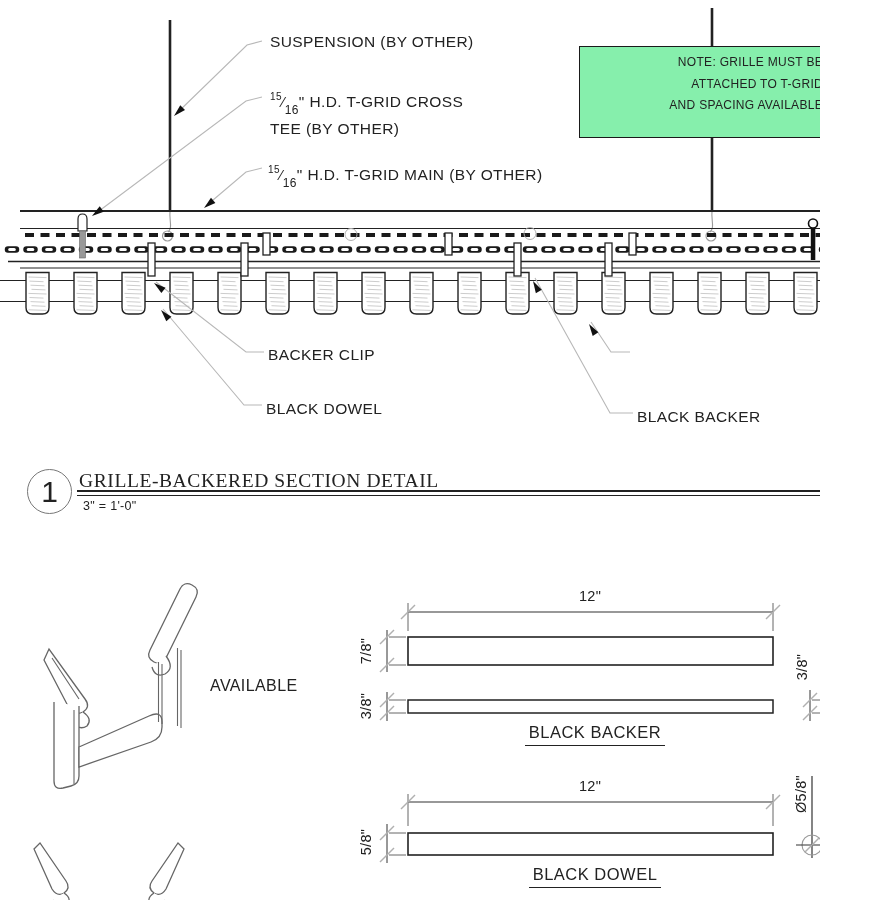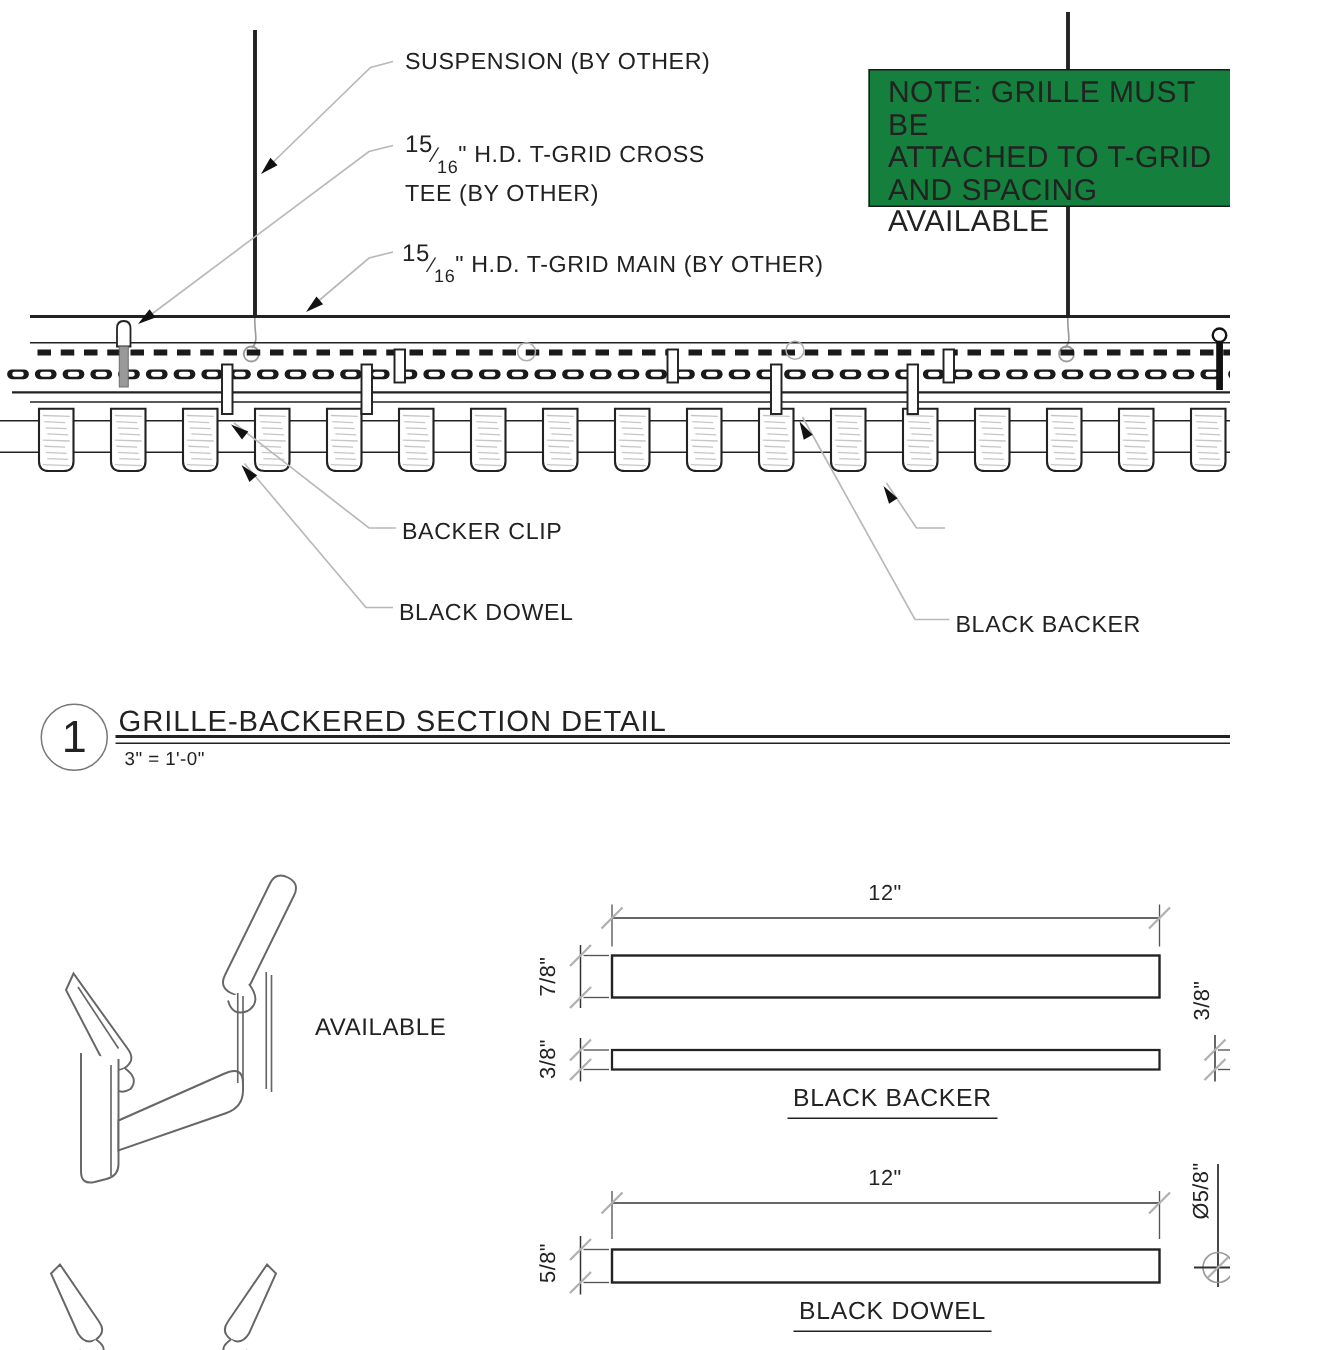--- a/index.html
+++ b/index.html
@@ -1,27 +1,27 @@
 <!DOCTYPE html>
 <html><head>
 <meta charset="utf-8">
 <style>
   html,body{margin:0;padding:0;background:#fff;}
   #root{position:relative;width:820px;height:900px;background:#fff;overflow:hidden;
         font-family:"Liberation Sans",sans-serif;color:#222;}
   #art{position:absolute;left:0;top:0;}
   .lbl{position:absolute;font-size:15.5px;letter-spacing:.4px;white-space:nowrap;line-height:21px;}
-  .fr sup{font-size:16px;position:relative;top:-1px;}
+  .fr sup{font-size:10px;position:relative;top:-1px;}
   .fr sub{font-size:12px;position:relative;top:3px;}
   .fsl{font-size:14px;}
   #note-box{position:absolute;left:579px;top:46px;width:245px;height:92px;border:1.7px solid #1a1a1a;
-            background:#15803d;box-sizing:border-box;padding:5px 0 0 12px;font-size:20px;line-height:21.5px;letter-spacing:.3px;}
+            background:#86efac;box-sizing:border-box;padding:5px 0 0 12px;font-size:12px;line-height:21.5px;letter-spacing:.3px;text-align:right;}
   #title-circle{position:absolute;left:27px;top:469px;width:43px;height:43px;border:1.3px solid #777;
             border-radius:50%;text-align:center;line-height:43px;font-size:30px;background:#fff;}
-  #detail-title{position:absolute;left:79px;top:470px;font-size:19.5px;letter-spacing:.6px;white-space:nowrap;}
+  #detail-title{position:absolute;left:79px;top:470px;font-size:19.5px;letter-spacing:.6px;white-space:nowrap;font-family:Liberation Serif, serif;}
   .rule{position:absolute;background:#222;}
   #detail-scale{position:absolute;left:83px;top:499px;font-size:12.5px;letter-spacing:.3px;}
   .dim{position:absolute;font-size:14.5px;letter-spacing:.3px;text-align:center;white-space:nowrap;line-height:18px;}
   .dim-rot{transform:rotate(-90deg);transform-origin:center;width:44px;height:18px;}
   .uname{position:absolute;display:flex;justify-content:center;font-size:16.5px;letter-spacing:.5px;line-height:20px;}
   .uname span{border-bottom:1.6px solid #222;padding:0 4px 3px;white-space:nowrap;}
 </style>
 </head>
 <body>
 

